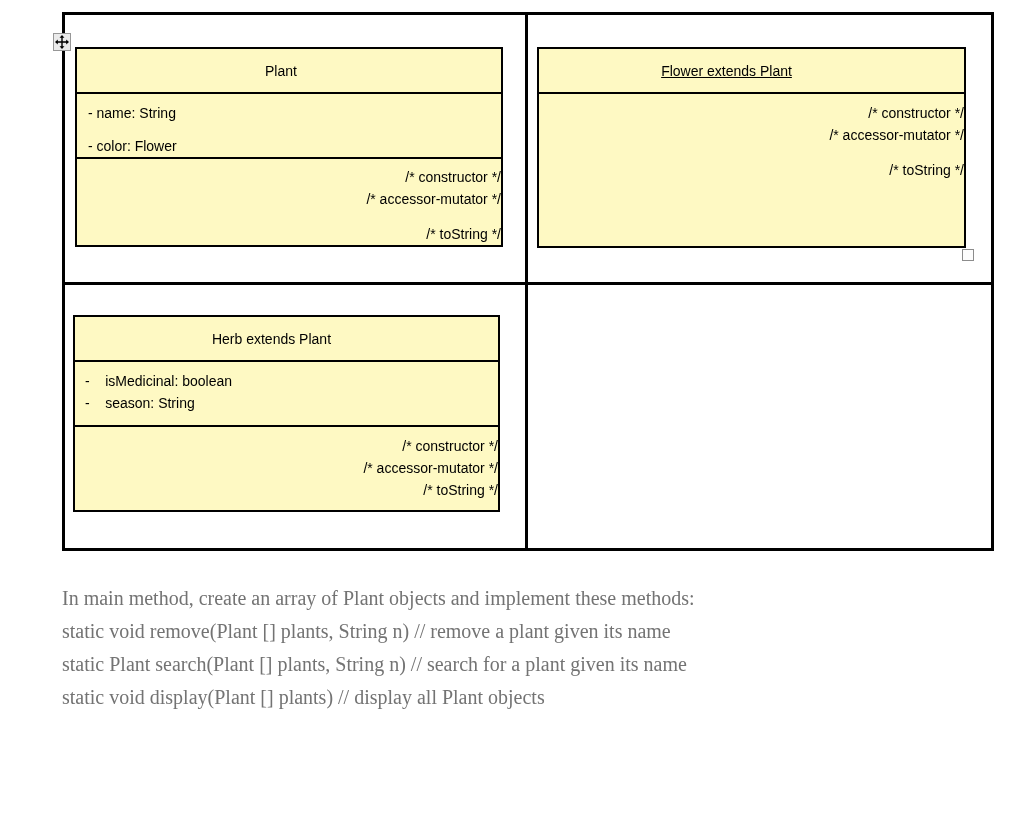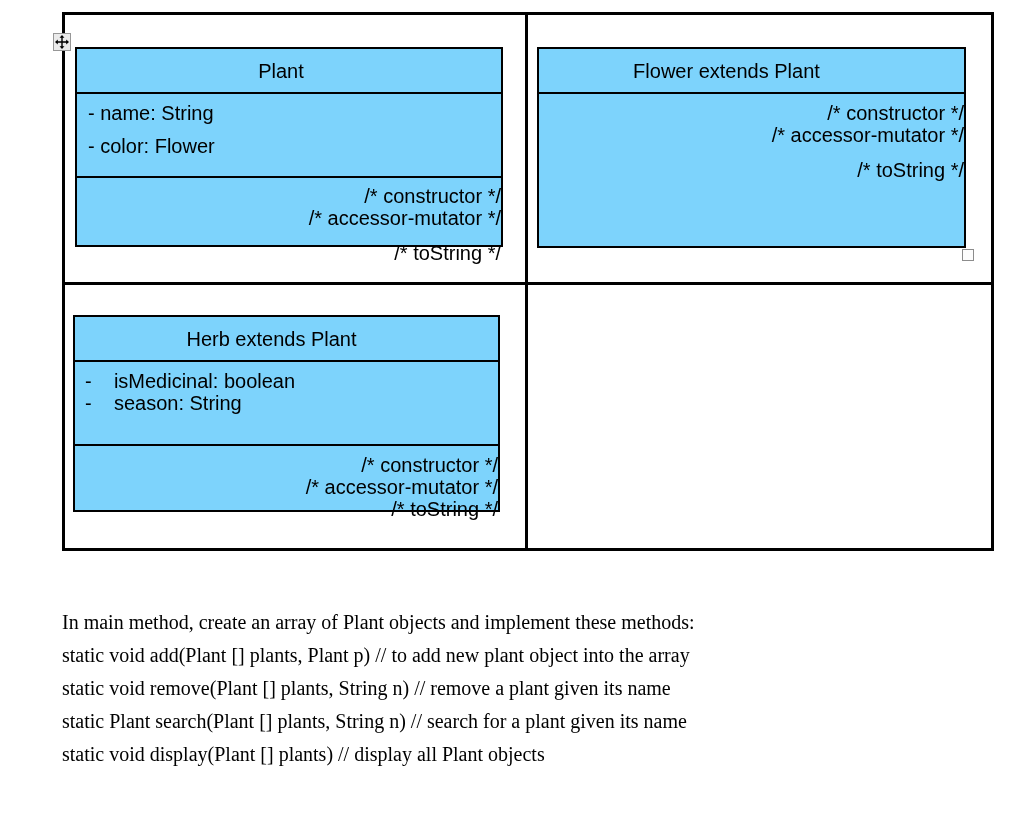--- a/index.html
+++ b/index.html
@@ -33,44 +33,44 @@
   .cell { box-sizing: border-box; }
   .cell-tl { border-right: 3px solid #000; border-bottom: 3px solid #000; }
   .cell-tr { border-bottom: 3px solid #000; }
   .cell-bl { border-right: 3px solid #000; }
 
   
   .uml-box {
     position: absolute;
     box-sizing: border-box;
     border: 2px solid #000000;
-    background: #7dd3fc;
-    font-size: 20px;
+    background: #fef9c3;
+    font-size: 14px;
     line-height: 22px;
   }
   #box-plant  { left: 75px;  top: 47px;  width: 428px; height: 200px; }
   #box-flower { left: 537px; top: 47px;  width: 429px; height: 201px; }
   #box-herb   { left: 73px;  top: 315px; width: 427px; height: 197px; }
 
   .uml-title {
     box-sizing: border-box;
     height: 45px;
     border-bottom: 2px solid #000000;
     display: flex;
     align-items: center;
     justify-content: center;
     white-space: pre;
   }
   #box-plant  .uml-title { padding-right: 16px; }
-  #box-flower .uml-title { padding-right: 50px; }
+  #box-flower .uml-title { padding-right: 50px; text-decoration: underline; }
   #box-herb   .uml-title { padding-right: 30px; }
 
   .uml-attrs {
     box-sizing: border-box;
-    height: 84px;
+    height: 65px;
     border-bottom: 2px solid #000000;
     padding-top: 8px;
   }
   #box-herb .uml-attrs { }
 
   .uml-methods { padding-top: 7px; text-align: right; }
   #box-flower .uml-methods, #box-herb .uml-methods { padding-top: 8px; }
 
   .uml-line {
     height: 22px;
@@ -106,22 +106,21 @@
   }
 
   
   .assignment {
     position: absolute;
     left: 62px; top: 582px;
     width: 760px;
     font-family: "Liberation Serif", serif;
     font-size: 20px;
     line-height: 33px;
-    color: #000000;
-    margin-top: 24px;
+    color: #737373;
   }
   .pline { white-space: pre; }
 </style>
 </head>
 <body>
 
 <div class="page">
 
   <div class="diagram-table">
     <div class="cell cell-tl"></div>
@@ -171,19 +170,18 @@
   <div class="move-handle">
     <svg width="14" height="14" viewBox="0 0 16 16">
       <path fill="#000000" d="M8 0 L10.8 3.2 H8.8 V7.2 H12.8 V5.2 L16 8 L12.8 10.8 V8.8 H8.8 V12.8 H10.8 L8 16 L5.2 12.8 H7.2 V8.8 H3.2 V10.8 L0 8 L3.2 5.2 V7.2 H7.2 V3.2 H5.2 Z"></path>
     </svg>
   </div>
 
   <div class="resize-handle"></div>
 
   <div class="assignment">
     <div class="pline">In main method, create an array of Plant objects and implement these methods:</div>
-    <div class="pline">static void add(Plant [] plants, Plant p) // to add new plant object into the array</div>
     <div class="pline">static void remove(Plant [] plants, String n) // remove a plant given its name</div>
     <div class="pline">static Plant search(Plant [] plants, String n) // search for a plant given its name</div>
     <div class="pline">static void display(Plant [] plants) // display all Plant objects</div>
   </div>
 
 </div>
 
 </body></html>

